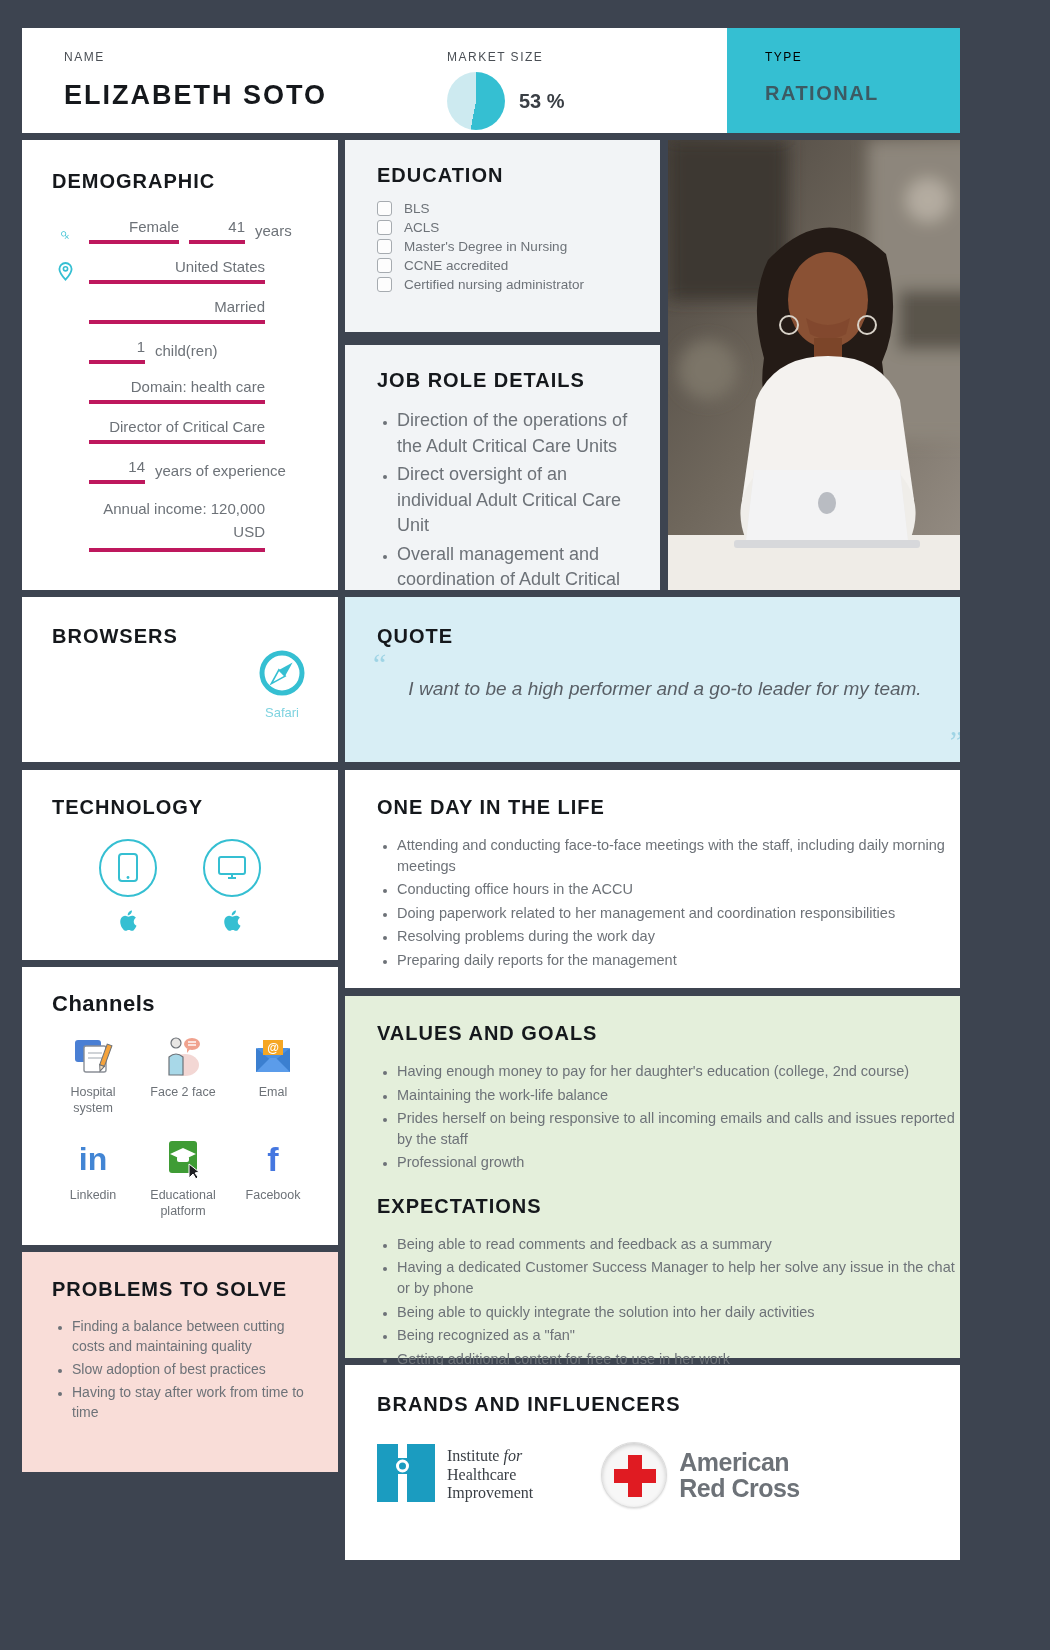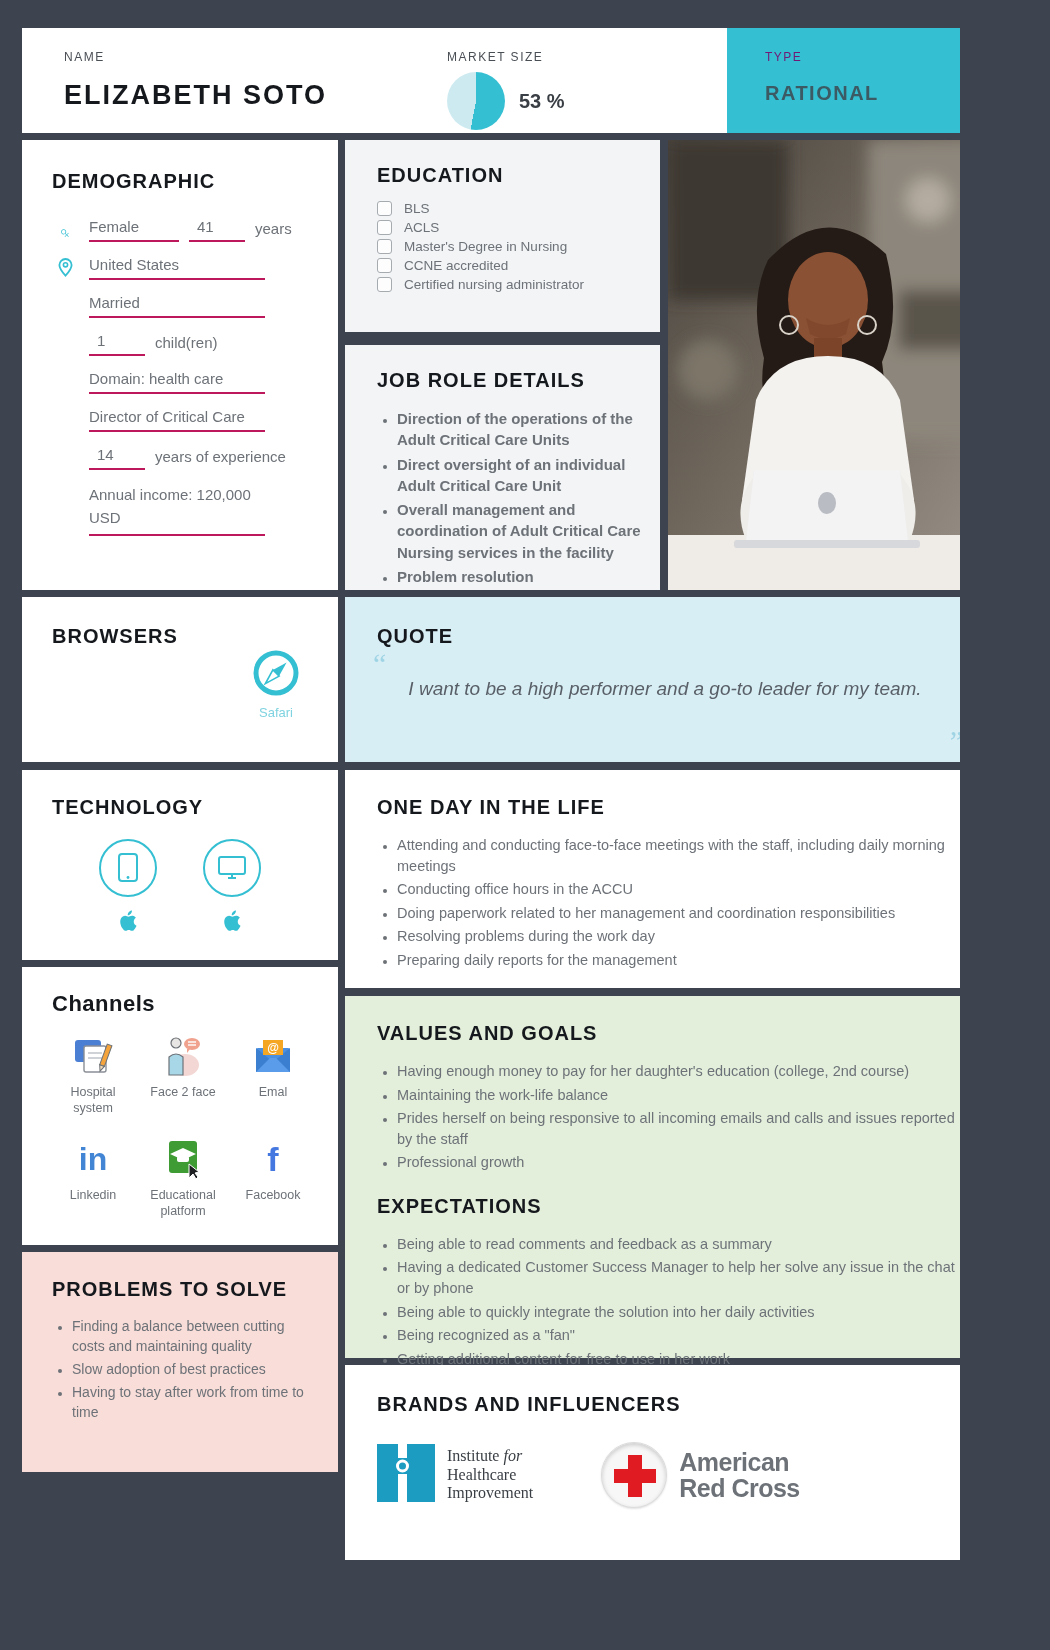--- a/index.html
+++ b/index.html
@@ -4,21 +4,21 @@
 <style>
   * { margin:0; padding:0; box-sizing:border-box; }
   body { font-family:"Liberation Sans", sans-serif; background:#3d4450; }
   .canvas { position:relative; width:960px; height:1650px; background:#3d4450; overflow:hidden; }
   .card { position:absolute; background:#ffffff; }
 
   
   .hdr-main { left:22px; top:28px; width:705px; height:105px; padding:22px 0 0 42px; }
   .hdr-type { left:727px; top:28px; width:258px; height:105px; background:#35bfd2; padding:22px 0 0 38px; }
   .microlabel { font-size:12px; letter-spacing:1.5px; color:#4a4f55; font-weight:400; }
-  .hdr-type .microlabel { color:#701a75; }
+  .hdr-type .microlabel { color:#000000; }
   .persona-name { margin-top:16px; font-size:27px; font-weight:700; letter-spacing:2px; color:#15181c; }
   .type-value { margin-top:18px; font-size:20px; font-weight:700; letter-spacing:1.5px; color:#3c5a63; }
   .market { position:absolute; right:120px; top:22px; width:160px; text-align:left; }
   .market .microlabel { display:block; }
   .market-row { display:flex; align-items:center; gap:14px; margin-top:8px; }
   .pie { width:58px; height:58px; border-radius:50%; }
   .market-val { font-size:20px; font-weight:700; color:#3a3f45; }
 
   
   .card-title { font-size:20px; font-weight:700; letter-spacing:1px; color:#15181c; }
@@ -26,40 +26,40 @@
   ul.blist li { font-size:14.5px; color:#6d7278; line-height:1.42; margin-bottom:3px; }
   ul.blist li::marker { color:#6d7278; font-size:12px; }
 
   
   .demographic { left:22px; top:140px; width:316px; height:450px; padding:30px 36px 0 30px; }
   .demo-list { display:flex; flex-direction:column; gap:14px; margin-top:25px; padding-left:6px; }
   .demo-row { display:flex; align-items:flex-end; gap:10px; font-size:15px; color:#6d7278; }
   .demo-row.noicon { padding-left:31px; }
   .demo-icon { width:21px; flex:none; color:#35bfd2; font-size:18px; line-height:1; }
   .gender-glyph { display:inline-block; transform:rotate(-45deg); font-weight:700; }
-  .field { border-bottom:2px solid #be185d; padding-bottom:5px; }
+  .field { border-bottom:4px solid #be185d; padding-bottom:5px;text-align:right; }
   .w-lg { width:176px; }
   .w-md { width:90px; }
   .w-sm { width:56px; padding-left:8px; }
   .plain { padding-bottom:5px; }
 
   
   .education { left:345px; top:140px; width:315px; height:192px; background:#f2f4f6; padding:24px 20px 0 32px; }
   .chk-list { margin-top:14px; display:flex; flex-direction:column; gap:4px; }
   .chk-row { display:flex; align-items:center; gap:12px; font-size:13.5px; color:#6d7278; }
   .chk-box { width:15px; height:15px; flex:none; border:1.5px solid #a6abb0; border-radius:3px; background:#fdfdfd; }
   .jobrole { left:345px; top:345px; width:315px; height:245px; background:#f2f4f6; padding:24px 16px 0 32px; }
-  .jobrole ul.blist li { font-size:15px;font-weight:bold; }
+  .jobrole ul.blist li { font-size:18px; }
 
   
   .photo { left:668px; top:140px; width:317px; height:450px; overflow:hidden; background:#6b655e; }
 
   
   .browsers { left:22px; top:597px; width:316px; height:165px; padding:28px 30px 8px 30px; }
-  .browser-item { position:absolute; right:30px; top:52px; width:64px; text-align:center; }
+  .browser-item { position:absolute; right:24px; top:52px; width:64px; text-align:center; }
   .browser-label { margin-top:4px; font-size:13px; color:#7fd3e0; }
 
   .quote { left:345px; top:597px; width:640px; height:165px; background:#d8eef5; padding:28px 32px 0 32px; }
   .qmark { position:absolute; font-size:30px; color:#9fd4e5; font-family:"Liberation Serif", serif; line-height:1; }
   .qmark.open { left:28px; top:52px; }
   .qmark.close { right:22px; bottom:6px; }
   .quote-text { margin:26px 30px 0 30px; text-align:center; font-style:italic; font-size:19px; color:#595f66; line-height:1.55; }
 
   
   .technology { left:22px; top:770px; width:316px; height:190px; padding:26px 30px 0 30px; }

